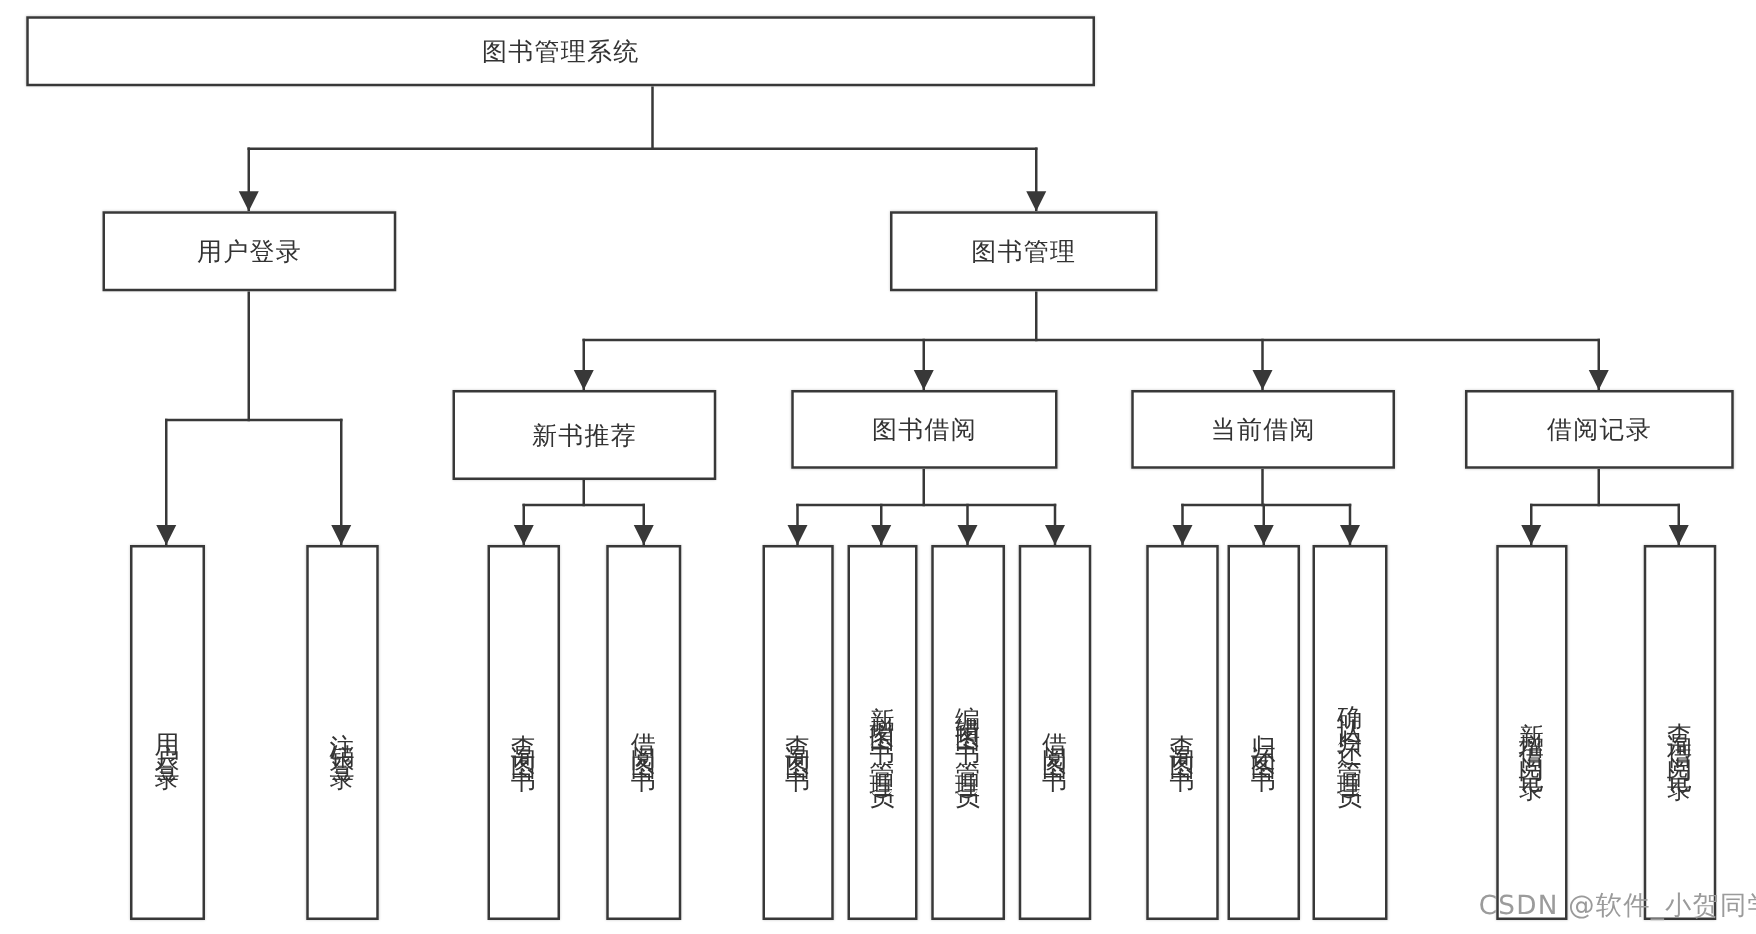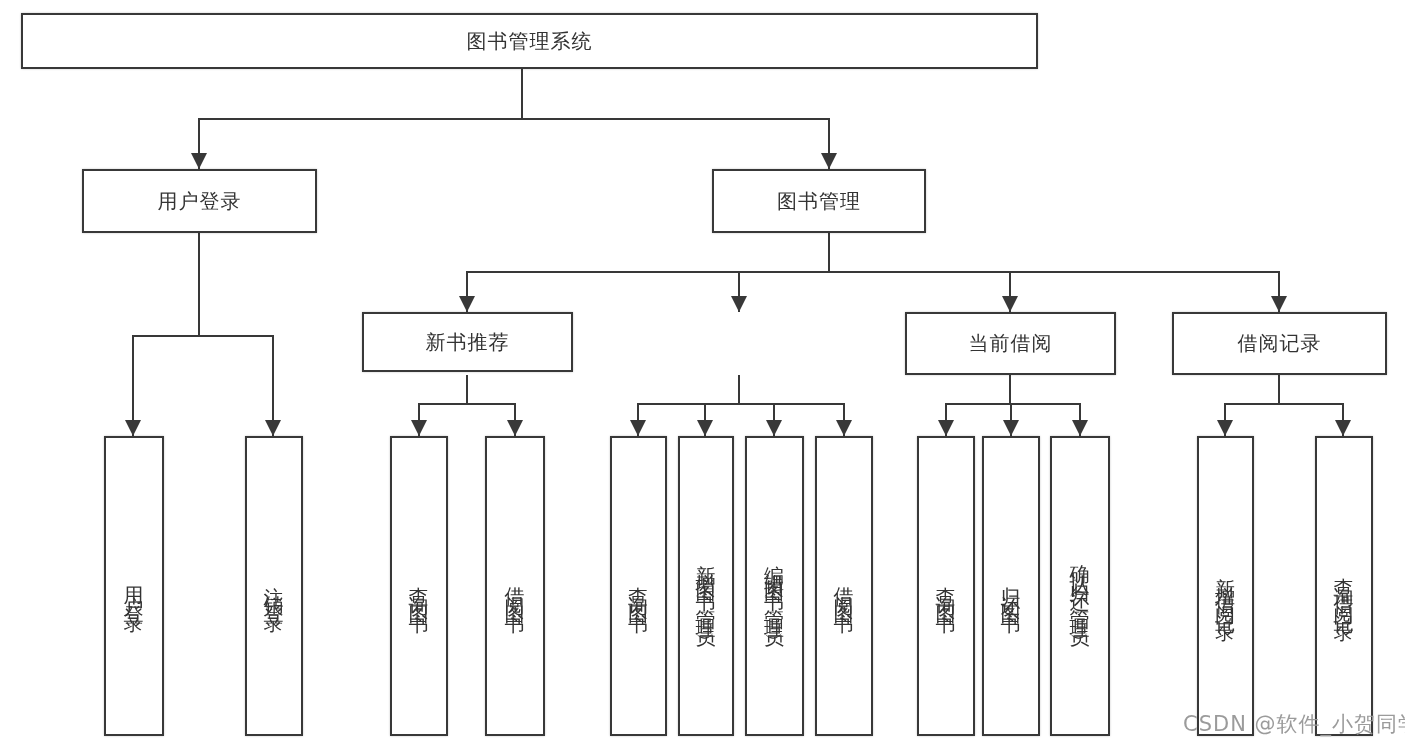--- a/index.html
+++ b/index.html
@@ -51,28 +51,29 @@
     z-index:9;
     white-space:nowrap;
     letter-spacing:1px;
   }
 </style>
 </head>
 <body>
 
 <div id="stage">
 
-  <div class="box" style="left:21px;top:13px;width:1017px;height:56px;">图书管理系统</div>
+  <div class="box" style="left:21px;top:13px;width:855px;height:56px;">图书管理系统</div>
 
   <div class="box" style="left:82px;top:169px;width:235px;height:64px;">用户登录</div>
 
   <div class="box" style="left:712px;top:169px;width:214px;height:64px;">图书管理</div>
 
-  <div class="box" style="left:362px;top:312px;width:211px;height:60px;">新书推荐</div>
+  <div class="box" style="left:362px;top:312px;width:211px;height:72px;">新书推荐</div>
 
+  <div class="box" style="left:633px;top:312px;width:213px;height:63px;">图书借阅</div>
 
   <div class="box" style="left:905px;top:312px;width:211px;height:63px;">当前借阅</div>
 
   <div class="box" style="left:1172px;top:312px;width:215px;height:63px;">借阅记录</div>
 
   <div class="box leaf" style="left:104px;top:436px;width:60px;height:300px;">用户登录</div>
   <div class="box leaf" style="left:245px;top:436px;width:58px;height:300px;">注销登录</div>
 
   <div class="box leaf" style="left:390px;top:436px;width:58px;height:300px;">查询图书</div>
   <div class="box leaf" style="left:485px;top:436px;width:60px;height:300px;">借阅图书</div>

